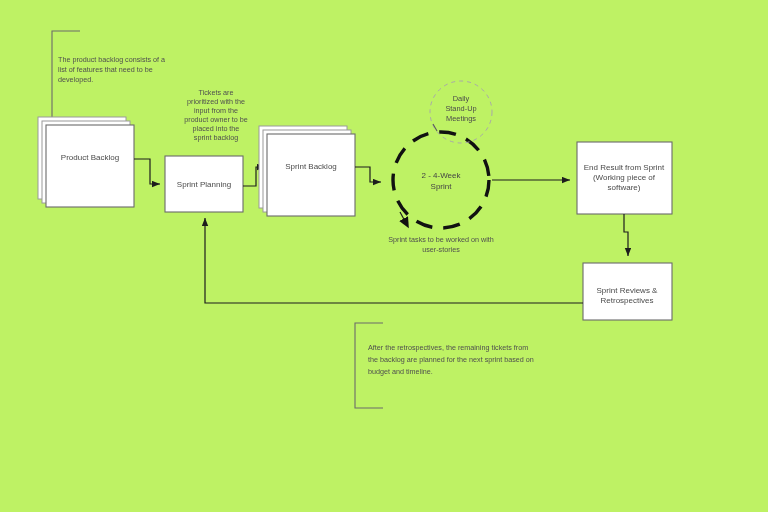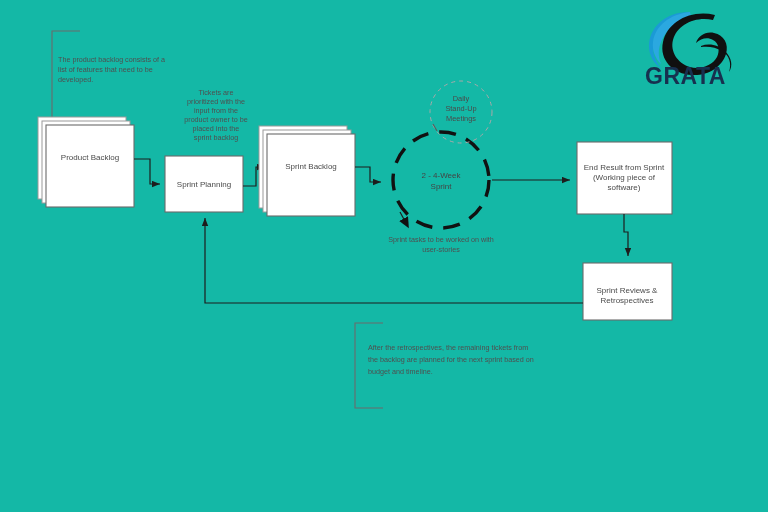--- a/index.html
+++ b/index.html
@@ -12,21 +12,21 @@
     width: 768px;
     height: 512px;
     overflow: hidden;
     font-family: "Liberation Sans", sans-serif;
     color: #3b3b3b;
   }
   #canvas {
     position: relative;
     width: 768px;
     height: 512px;
-    background: #14b8a6;
+    background: #bef264;
   }
   svg.diagram {
     position: absolute;
     top: 0;
     left: 0;
     width: 768px;
     height: 512px;
   }
   .node-box {
     fill: #ffffff;
@@ -184,32 +184,14 @@
     <text class="t-node" x="627" y="303">Retrospectives</text>
 
     <path class="conn-dark" d="M583,303 L205,303 L205,218" marker-end="url(#arrow)"></path>
 
     <path class="bracket" d="M383,323 L355,323 L355,408 L383,408"></path>
     <text class="t-note" x="368" y="350">After the retrospectives, the remaining tickets from</text>
     <text class="t-note" x="368" y="362">the backlog are planned for the next sprint based on</text>
     <text class="t-note" x="368" y="374">budget and timeline.</text>
   </svg>
 
-  <div id="logo">
-    <svg viewBox="0 0 112 82" width="112" height="82">
-
-      <path d="M44,6 C20,6 4,22 4,40 C4,50 9,58 17,63
-               C11,57 8,49 8,41 C8,25 23,12 45,12 Z" fill="#1b9ad6"></path>
-      <path d="M45,6 C25,8 10,20 8,36 C7,44 10,52 16,58
-               C13,51 13,43 16,36 C22,22 33,13 46,11 Z" fill="#2ba8e0"></path>
-
-      <path d="M70,9 C46,3 22,16 18,36 C14,54 28,68 47,69
-               C63,70 77,61 81,48 C84,38 79,29 69,27
-               C61,25 53,30 51,37 C56,32 63,31 68,34
-               C74,37 75,45 72,51 C67,60 55,64 45,61
-               C32,57 25,45 28,34 C32,19 50,10 68,14 Z" fill="#101010"></path>
-      <path d="M56,40 C64,37 74,39 80,45 C87,52 88,60 84,66
-               C87,57 84,49 77,45 C71,41 63,40 56,41 Z" fill="#101010"></path>
-      <text class="wordmark" x="0" y="78">GRATA</text>
-    </svg>
-  </div>
 
 </div>
 
 </body></html>

